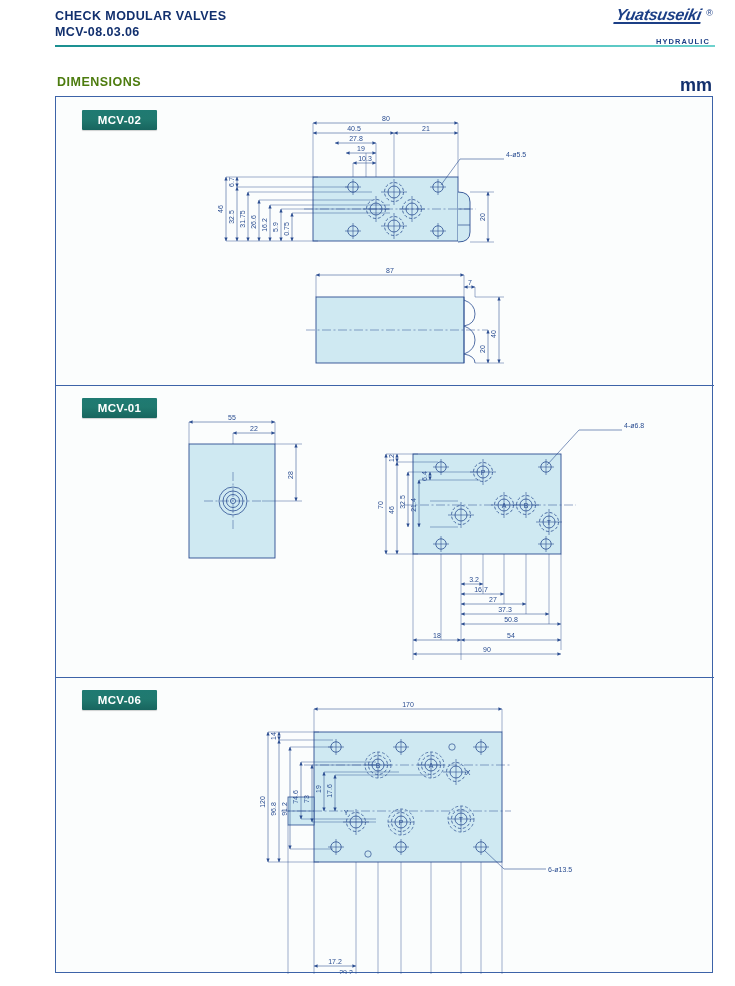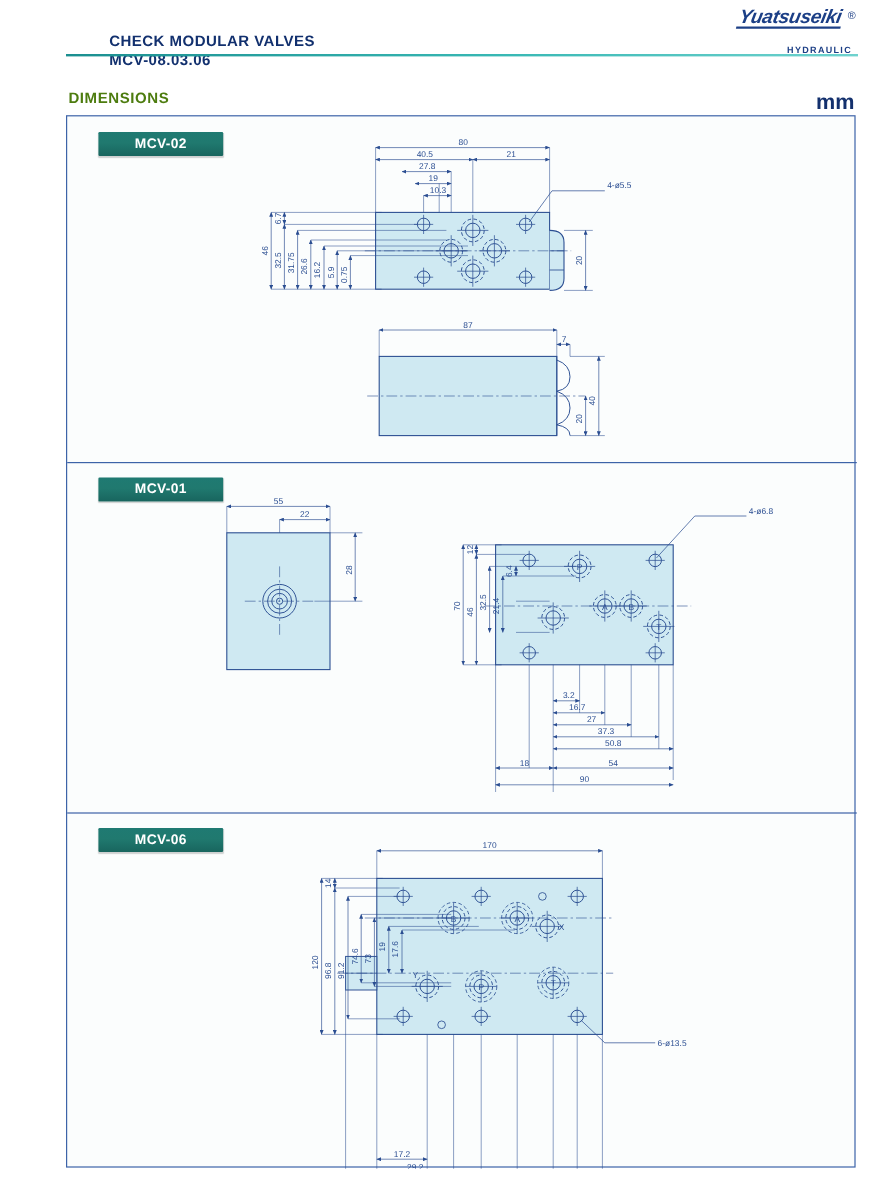--- a/index.html
+++ b/index.html
@@ -18,21 +18,21 @@
   }
 
   
   #header {
     position: absolute;
     left: 0; top: 0;
     width: 735px; height: 56px;
   }
   #header-title-block {
     position: absolute;
-    left: 55px; top: 26px; margin-left: 36px;
+    left: 55px; top: 8px;
   }
   .hdr-line {
     font-size: 12.5px;
     font-weight: bold;
     letter-spacing: 0.4px;
     line-height: 16px;
     color: #12306e;
     white-space: nowrap;
   }
   #logo-block {
@@ -118,21 +118,21 @@
     position: absolute;
     left: 0; width: 658px;
     height: 1.1px;
     background: #3d63a8;
   }
   #divider-1 { top: 288px; }
   #divider-2 { top: 580px; }
 
   .model-tag {
     position: absolute;
-    width: 104px; height: 20px;
+    width: 75px; height: 20px;
     background: linear-gradient(to bottom, #1f7a72 0%, #20796f 45%, #18655e 100%);
     border-radius: 1px;
     color: #ffffff;
     font-size: 11.5px;
     font-weight: bold;
     letter-spacing: 0.3px;
     display: flex;
     align-items: center;
     justify-content: center;
     box-shadow: 0 1px 1px rgba(0,0,0,0.18);

